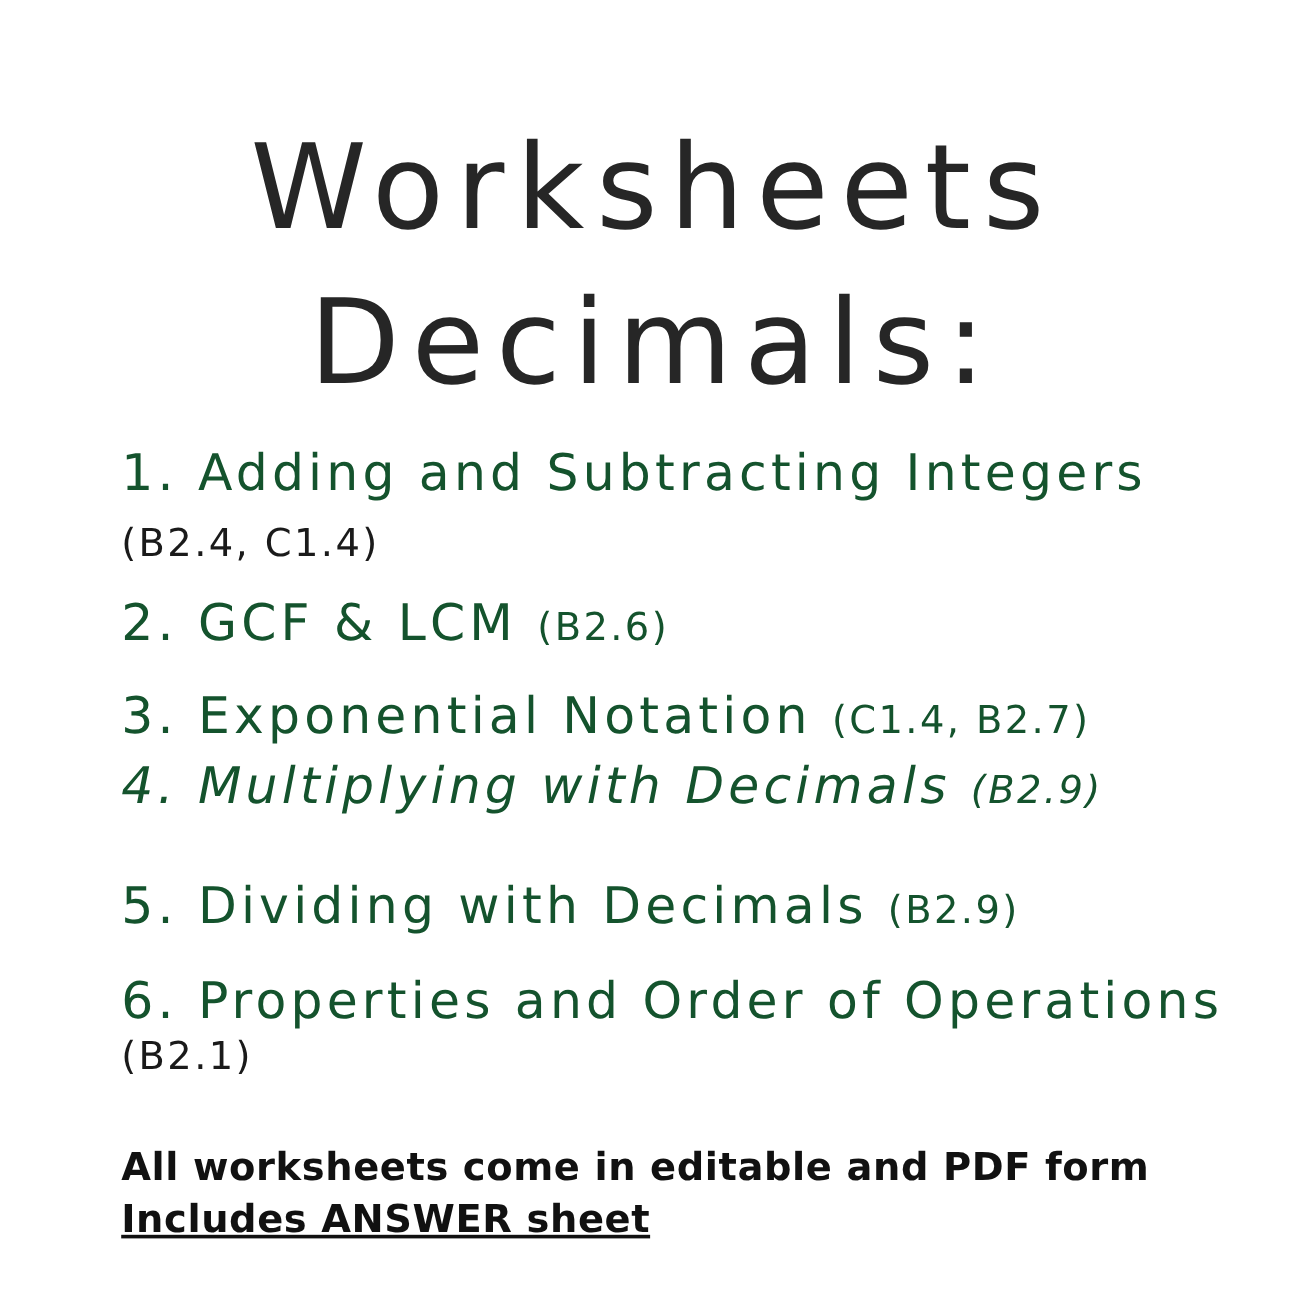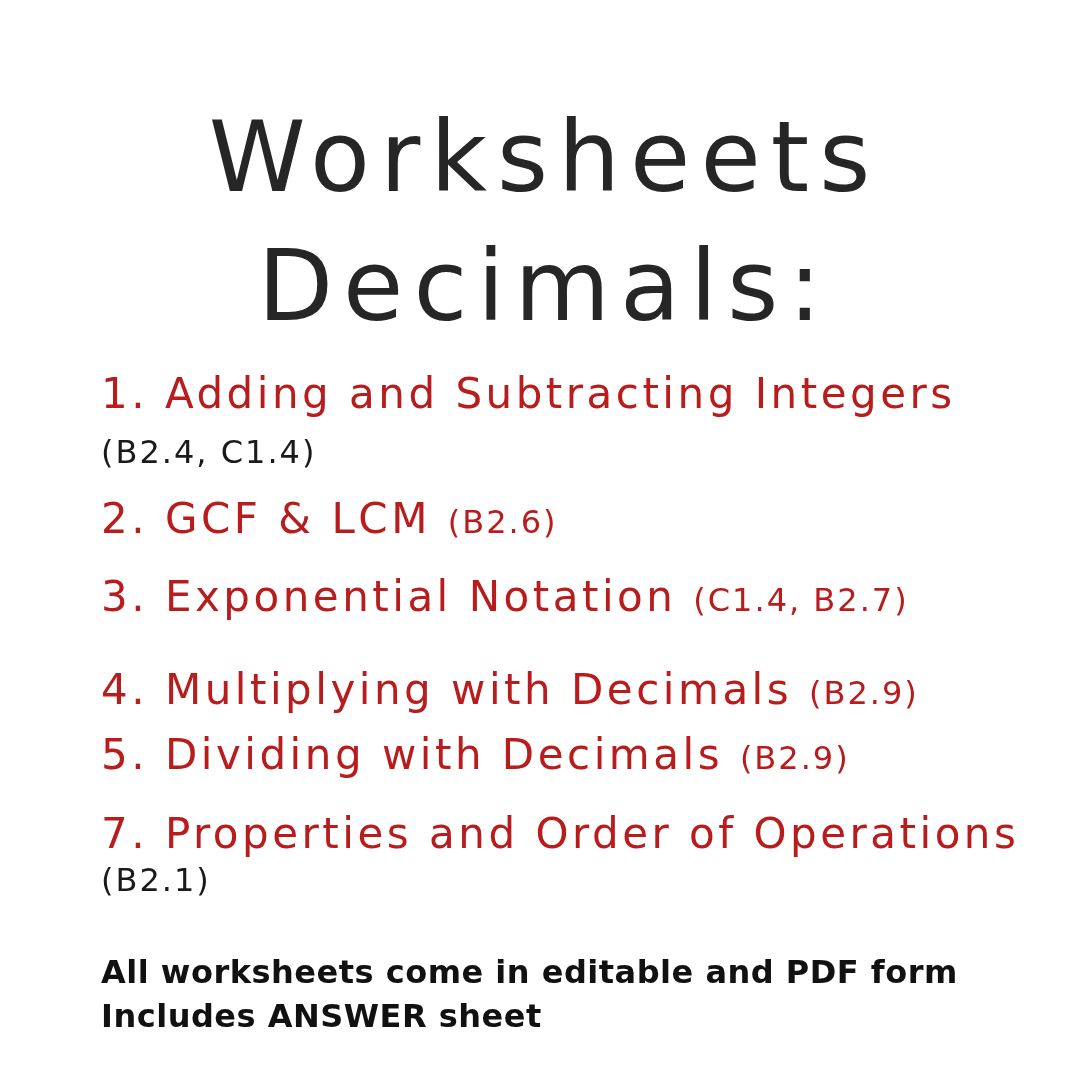--- a/index.html
+++ b/index.html
@@ -1,38 +1,38 @@
 <!DOCTYPE html>
 <html><head>
 <meta charset="utf-8">
 <style>
   html, body { margin:0; padding:0; }
   body { width:1089px; height:1089px; background:#ffffff; color:#222222; font-family:"DejaVu Sans", sans-serif; position:relative; overflow:hidden; }
   .title { position:absolute; left:0; width:1089px; text-align:center; font-size:98px; letter-spacing:10px; line-height:1; color:#262626; font-weight:normal; }
   .t1 { top:108px; }
   .t2 { top:237px; }
-  .item { position:absolute; left:101px; font-size:42px; letter-spacing:3.5px; color:#b91c1c; white-space:nowrap; line-height:1; }
+  .item { position:absolute; left:101px; font-size:42px; letter-spacing:3.5px; color:#14532d; white-space:nowrap; line-height:1; }
   .code { font-size:32px; letter-spacing:2px; }
   .code-line { position:absolute; left:101px; font-size:32px; letter-spacing:2px; color:#1a1a1a; line-height:1; }
   .note { position:absolute; left:101px; font-size:32px; font-weight:bold; color:#111; white-space:nowrap; line-height:1; letter-spacing:0.5px; }
 </style>
 </head>
 <body>
 
 <div class="title t1">Worksheets</div>
 <div class="title t2">Decimals:</div>
 
 <div class="item" style="top:373px;"><span>1. Adding and Subtracting Integers</span></div>
 <div class="code-line" style="top:436px;">(B2.4, C1.4)</div>
 
 <div class="item" style="top:498px;"><span>2. GCF &amp; LCM</span> <span class="code">(B2.6)</span></div>
 
 <div class="item" style="top:576px;"><span>3. Exponential Notation</span> <span class="code">(C1.4, B2.7)</span></div>
 
-<div class="item" style="top:669px;"><span>4. Multiplying with Decimals</span> <span class="code">(B2.9)</span></div>
+<div class="item" style="top:634px;font-style:italic;"><span>4. Multiplying with Decimals</span> <span class="code">(B2.9)</span></div>
 
 <div class="item" style="top:734px;"><span>5. Dividing with Decimals</span> <span class="code">(B2.9)</span></div>
 
-<div class="item" style="top:813px;"><span>7. Properties and Order of Operations</span></div>
+<div class="item" style="top:813px;"><span>6. Properties and Order of Operations</span></div>
 <div class="code-line" style="top:864px;">(B2.1)</div>
 
 <div class="note" style="top:956px;">All worksheets come in editable and PDF form</div>
-<div class="note" style="top:1000px;">Includes ANSWER sheet</div>
+<div class="note" style="top:1000px;text-decoration:underline;">Includes ANSWER sheet</div>
 
 </body></html>

